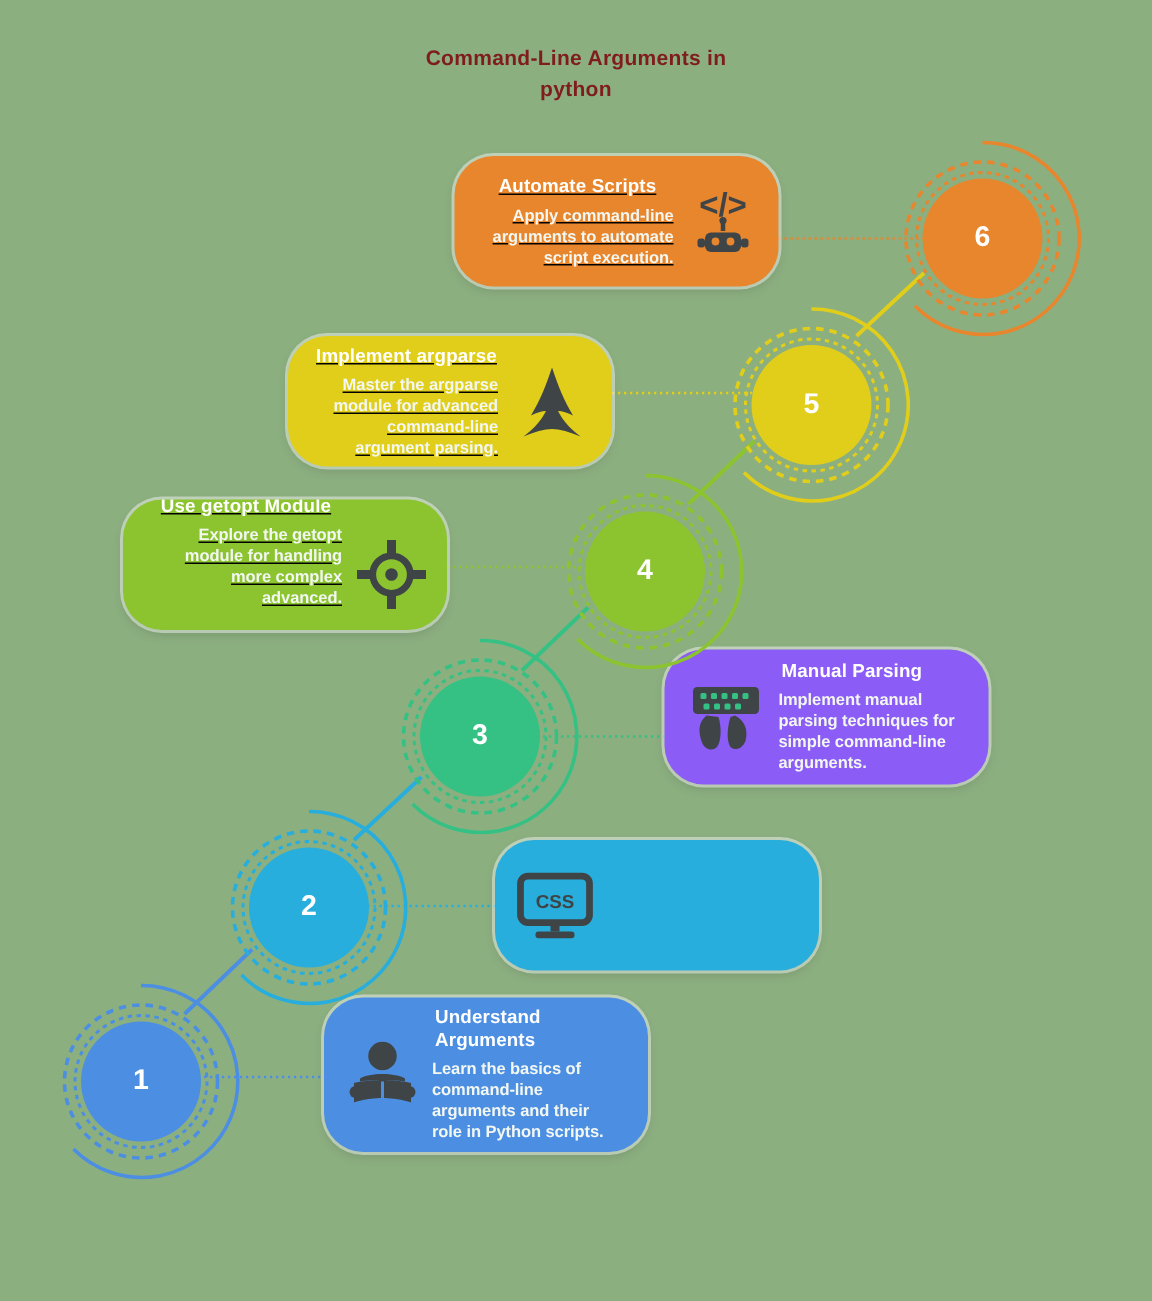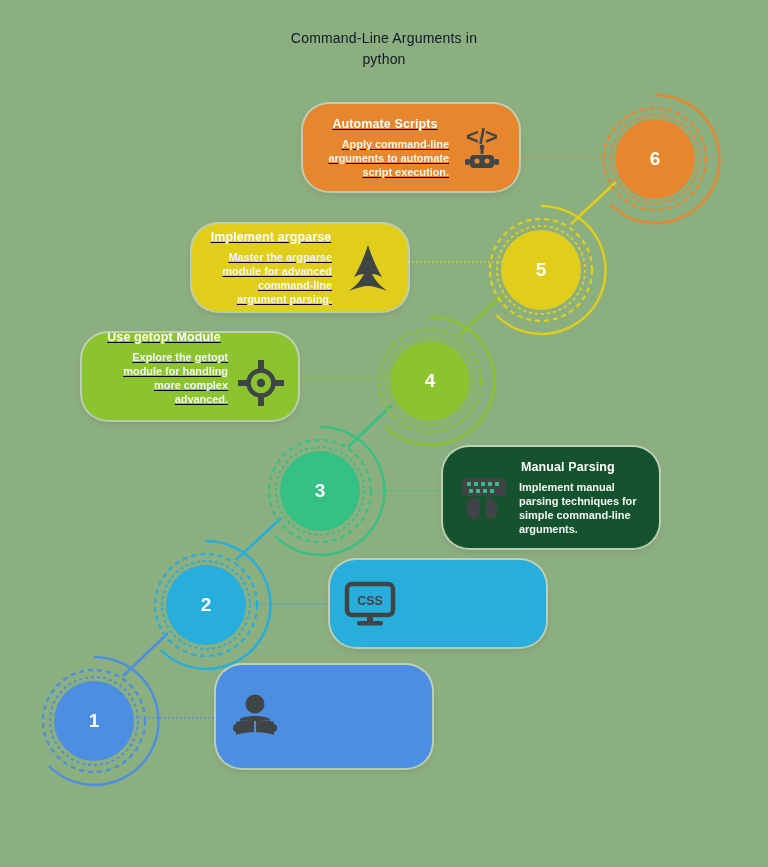--- a/index.html
+++ b/index.html
@@ -9,21 +9,21 @@
     font-family:"Liberation Sans","DejaVu Sans",sans-serif;
     overflow:hidden;
     position:relative;
   }
   #stage{position:absolute;left:0;top:0;width:768px;height:867px;}
 
   
   .title{
     position:absolute;left:0;top:28px;width:768px;
     text-align:center;
-    font-size:14px;font-weight:normal;color:#0f172a;
+    font-size:14px;font-weight:bold;color:#7f1d1d;
     line-height:21px;letter-spacing:.2px;
   }
 
   
   #wires{position:absolute;left:0;top:0;width:768px;height:867px;}
 
   
   .card{
     position:absolute;
     border-radius:26px;
@@ -51,21 +51,21 @@
   
   .card.iconright{padding:14px 14px 14px 18px;text-decoration:underline;}
   .card.iconright .ic{order:1;margin-left:10px;}
   .card.iconright .txt{order:0;text-align:right;}
   .card.iconright h3{text-align:center;}
 
   
   #card6{left:303px;top:104px;width:216px;height:87px;background:#E8862E;}
   #card5{left:192px;top:224px;width:216px;height:87px;background:#E1CE1B;}
   #card4{left:82px;top:333px;width:216px;height:87px;background:#8CC42F;align-items:flex-end;}
-  #card3{left:443px;top:447px;width:216px;height:101px;background:#14532d;}
+  #card3{left:443px;top:433px;width:216px;height:90px;background:#8b5cf6;}
   #card2{left:330px;top:560px;width:216px;height:87px;background:#28AEDC;}
   #card1{left:216px;top:665px;width:216px;height:103px;background:#4C8FE2;}
 
   #card6 h3{text-align:center;}
   #card5 h3{text-align:center;}
   #card4 h3{text-align:center;}
   #card3 h3{text-align:left;padding-left:2px;}
   #card2 h3{text-align:left;padding-left:2px;}
   #card1 h3{text-align:left;padding-left:2px;}
 
@@ -206,20 +206,27 @@
     <div class="ic">
       <svg width="50" height="52" viewBox="0 0 50 52">
         <circle cx="25" cy="13" r="9.5" fill="#3f4447"></circle>
         <path d="M10 28 C16 24 34 24 40 28 L40 30 C40 30 34 29 25 29 C16 29 10 30 10 30 Z" fill="#3f4447"></path>
         <path d="M6 31 C6 31 14 29 25 29 C36 29 44 31 44 31 L44 44 C44 44 36 41 25 41 C14 41 6 44 6 44 Z" fill="#3f4447"></path>
         <path d="M25 30 L25 41" stroke="#4C8FE2" stroke-width="2" fill="none"></path>
         <circle cx="7" cy="37" r="4" fill="#3f4447"></circle>
         <circle cx="43" cy="37" r="4" fill="#3f4447"></circle>
       </svg>
     </div>
+    <div class="txt">
+      <h3>
+        <span>Understand</span><br>
+        <span>Arguments</span>
+      </h3>
+      <p>Learn the basics of command-line arguments and their role in Python scripts.</p>
+    </div>
   </div>
 
   <div class="node" id="node6">
     <svg class="ring" width="138" height="138" viewBox="0 0 138 138">
       <path d="M69 5 A64 64 0 1 1 24 114" fill="none" stroke="#E8862E" stroke-width="2.4"></path>
       <circle cx="69" cy="69" r="51" fill="none" stroke="#E8862E" stroke-width="2.4" stroke-dasharray="5 4"></circle>
       <circle cx="69" cy="69" r="44" fill="none" stroke="#E8862E" stroke-width="2" stroke-dasharray="3 3"></circle>
     </svg>
     <div class="disc" style="background:#E8862E">6</div>
   </div>

